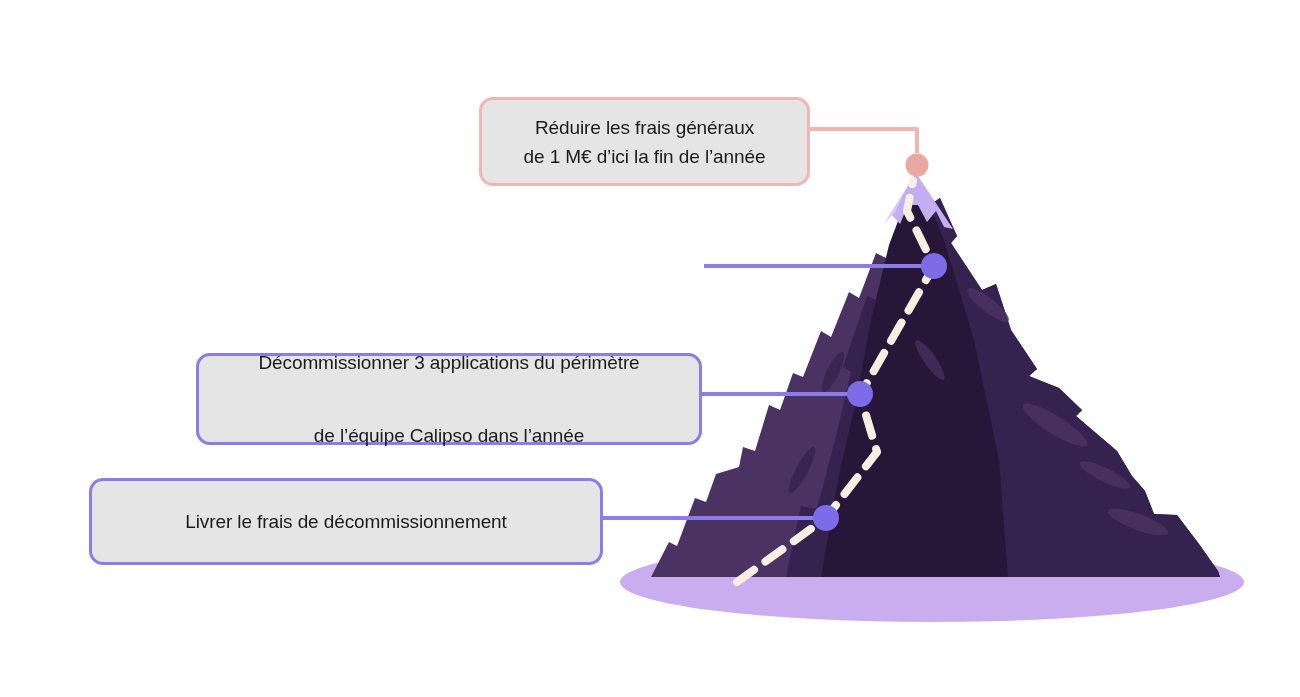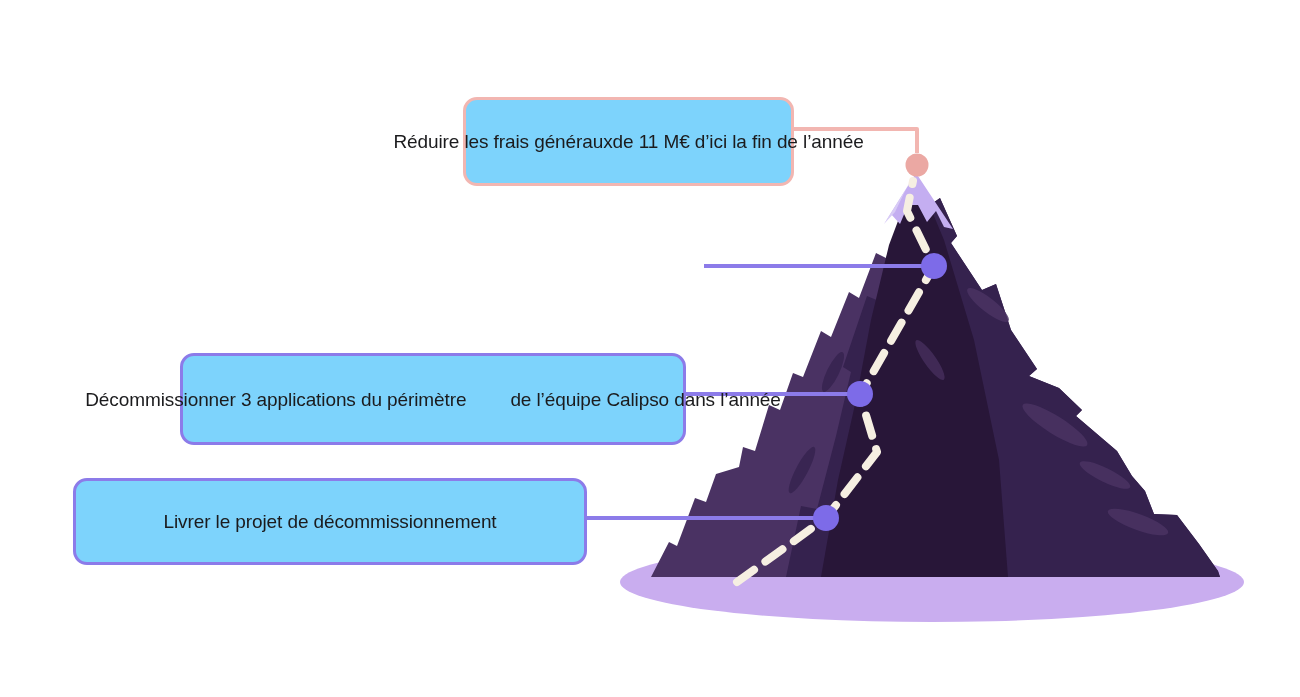--- a/index.html
+++ b/index.html
@@ -2,25 +2,25 @@
 <html><head>
 <meta charset="utf-8">
 <style>
   html,body{margin:0;padding:0;background:#ffffff;}
   .stage{
     position:relative;width:1300px;height:697px;overflow:hidden;background:#ffffff;
     font-family:"Liberation Sans","DejaVu Sans",sans-serif;
   }
   .art{position:absolute;left:0;top:0;}
   .goal-card{
-    position:absolute;z-index:2;background:#7dd3fc;
+    position:absolute;z-index:2;background:#e5e5e5;
     border:3px solid #8c7be9;border-radius:14px;
-    display:flex;flex-direction:row;align-items:center;justify-content:center;
+    display:flex;flex-direction:column;align-items:center;justify-content:center;
     text-align:center;font-size:19px;line-height:29px;font-weight:500;
-    color:#1b1b1d;letter-spacing:-0.1px;white-space:nowrap;
+    color:#1b1b1d;letter-spacing:-0.1px;white-space:nowrap;margin-left:16px;
   }
   .goal-1{left:463px;top:97px;width:325px;height:83px;}
   .goal-2{left:328px;top:223px;width:376px;height:88px;}
   .goal-3{left:180px;top:353px;width:500px;height:86px;}
   .goal-4{left:73px;top:478px;width:508px;height:81px;}
 </style>
 </head>
 <body>
 
 <div class="stage">
@@ -64,26 +64,26 @@
     <line x1="581" y1="518" x2="826" y2="518" stroke-width="4" stroke="#8C7BE9"></line>
 
     <circle cx="917" cy="165" r="11.5" fill="#EBA8A3"></circle>
     <circle cx="934" cy="266" r="13" fill="#7D6BE8"></circle>
     <circle cx="860" cy="394" r="13" fill="#7D6BE8"></circle>
     <circle cx="826" cy="518" r="13" fill="#7D6BE8"></circle>
   </svg>
 
   <div class="goal-card goal-1" style="border-color: rgb(242, 182, 177);">
     <div>Réduire les frais généraux</div>
-    <div>de 11 M€ d’ici la fin de l’année</div>
+    <div>de 1 M€ d’ici la fin de l’année</div>
   </div>
 
 
   <div class="goal-card goal-3" style="border-color: rgb(140, 123, 233); gap: 44px;">
     <div>Décommissionner 3 applications du périmètre</div>
     <div>de l’équipe Calipso dans l’année</div>
   </div>
 
   <div class="goal-card goal-4" style="border-color: rgb(140, 123, 233);">
-    <div>Livrer le projet de décommissionnement</div>
+    <div>Livrer le frais de décommissionnement</div>
   </div>
 
 </div>
 
 </body></html>

